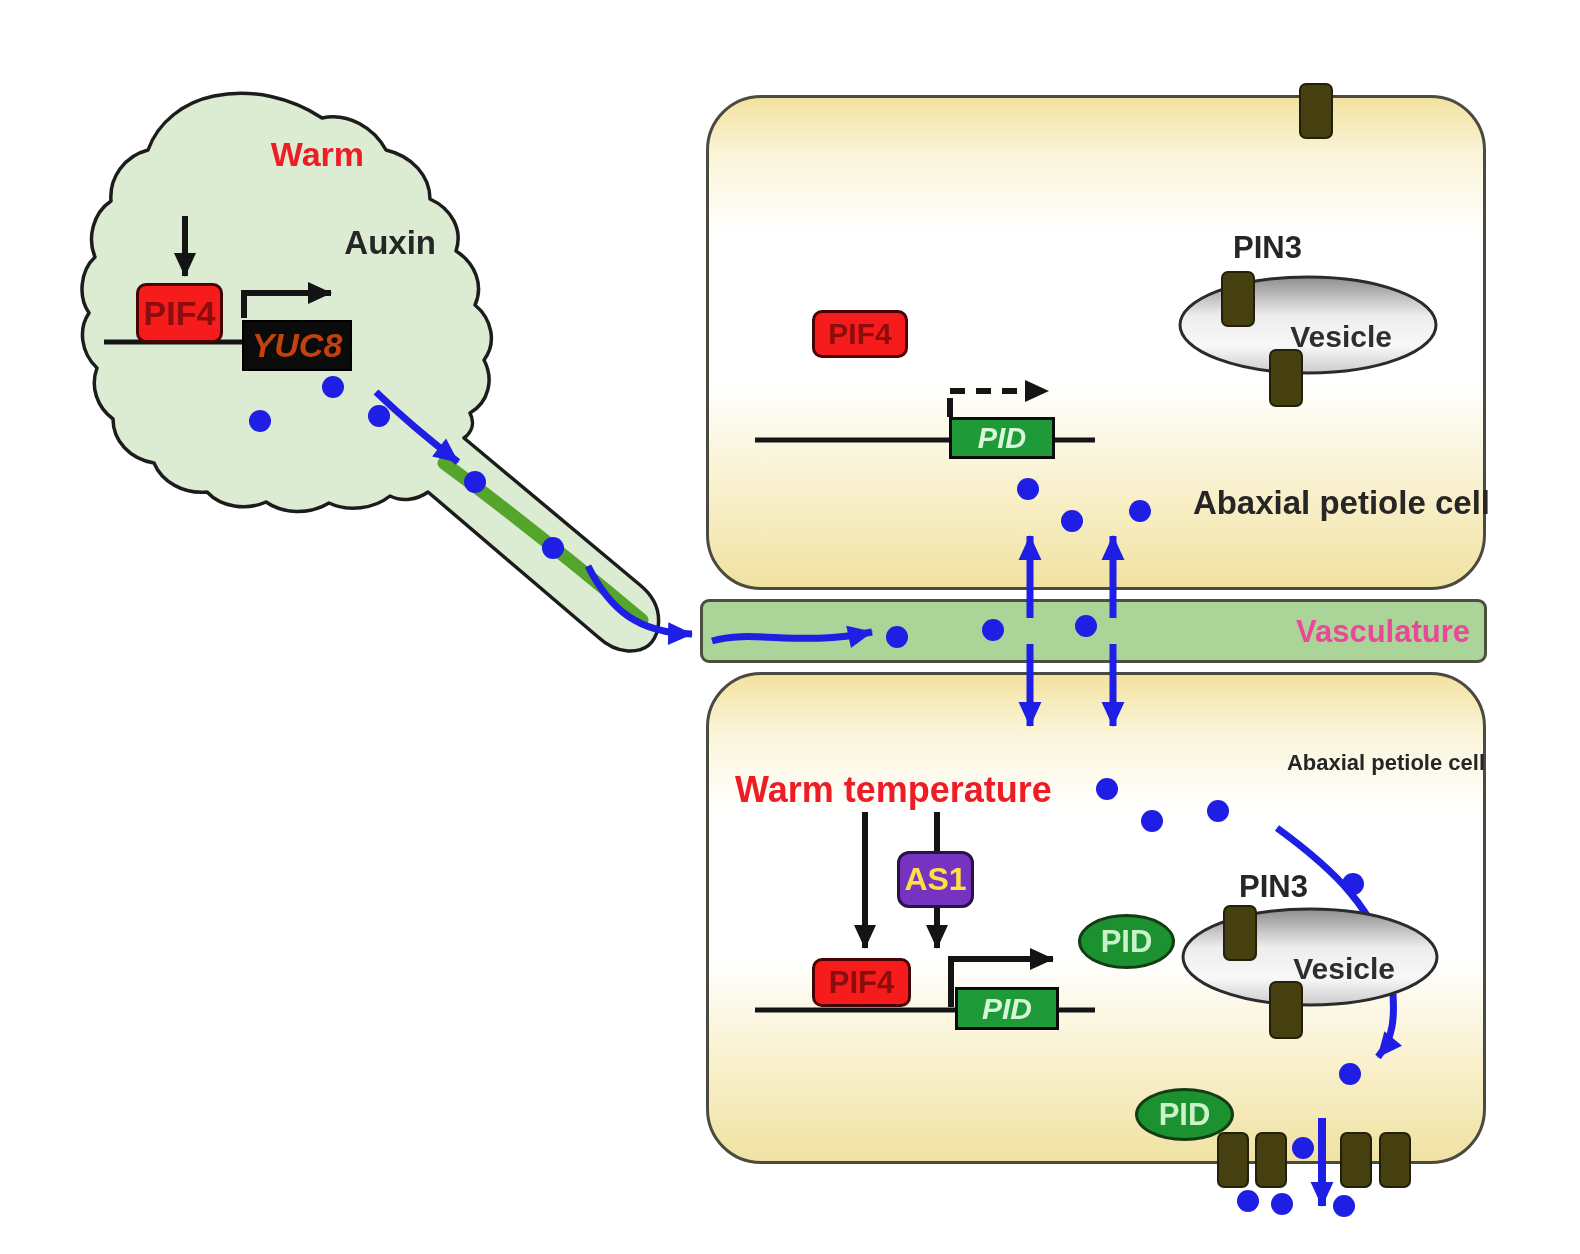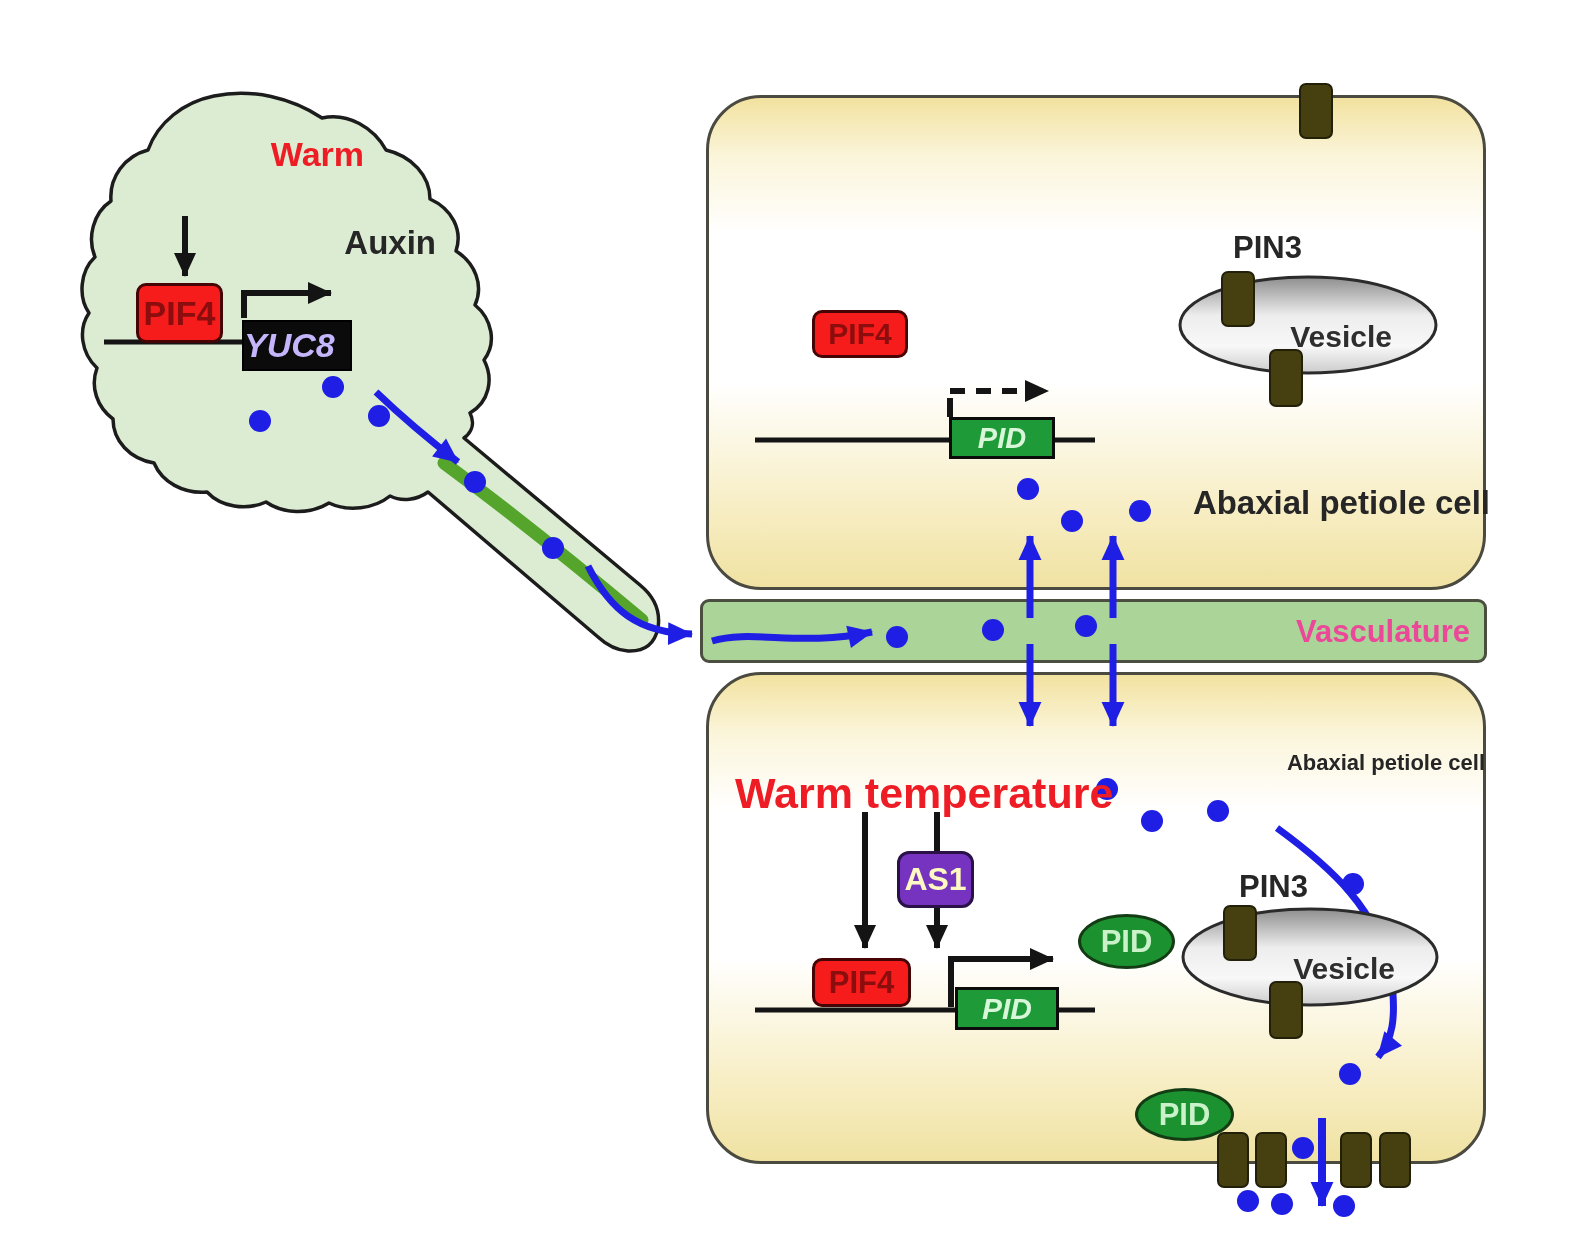--- a/index.html
+++ b/index.html
@@ -16,24 +16,24 @@
   .vascbar{
     background:#abd499;border:3px solid #4b4f40;border-radius:9px;
   }
   
   .lbl{color:#262626;text-align:right;white-space:nowrap;}
   .red{color:#ee1c24;}
   .greentxt{color:#ec4899;}
   
   .pif4box{background:#f61c1c;border:3px solid #470404;border-radius:10px;
     color:#8c0d0d;text-align:center;}
-  .yuc8box{background:#0b0b0b;border:2px solid #000;color:#c4b5fd;font-style:italic;}
+  .yuc8box{background:#0b0b0b;border:2px solid #000;color:#c2410c;font-style:italic;text-align:center;}
   .pidgene{background:#1e9a38;border:3px solid #0b0b0b;color:#d8f6d8;font-style:italic;text-align:center;}
   .pidprot{background:#1b9130;border:3px solid #143c14;border-radius:50%;color:#c9f2c9;text-align:center;}
-  .as1box{background:#7533bf;border:3px solid #2a1248;border-radius:12px;color:#fef9c3;text-align:center;}
+  .as1box{background:#7533bf;border:3px solid #2a1248;border-radius:12px;color:#fde047;text-align:center;}
   svg{position:absolute;left:0;top:0;}
 </style>
 </head>
 <body>
 
 <div id="fig">
 
   <div class="abs cell" style="left:706px;top:95px;width:780px;height:495px;"></div>
   <div class="abs vascbar" style="left:700px;top:599px;width:787px;height:64px;"></div>
   <div class="abs cell" style="left:706px;top:672px;width:780px;height:492px;"></div>
@@ -145,21 +145,21 @@
 
   <div class="abs pif4box" style="left:812px;top:310px;width:96px;height:48px;font-size:30px;line-height:42px;">PIF4</div>
   <div class="abs pidgene" style="left:949px;top:417px;width:106px;height:42px;font-size:29px;line-height:36px;">PID</div>
   <div class="abs lbl" style="left:1182px;top:230px;width:120px;font-size:31px;">PIN3</div>
   <div class="abs lbl" style="left:1262px;top:320px;width:130px;font-size:30px;color:#2e2e2e;">Vesicle</div>
   <div class="abs lbl" style="left:1165px;top:484px;width:325px;font-size:33px;">Abaxial petiole cell</div>
 
   <div class="abs lbl greentxt" style="left:1230px;top:614px;width:240px;font-size:31px;">Vasculature</div>
 
   <div class="abs lbl" style="left:1160px;top:750px;width:325px;font-size:22px;">Abaxial petiole cell</div>
-  <div class="abs lbl red" style="left:735px;top:769px;width:312px;font-size:43px;">Warm temperature</div>
+  <div class="abs lbl red" style="left:735px;top:769px;width:312px;font-size:36px;">Warm temperature</div>
   <div class="abs as1box" style="left:897px;top:851px;width:77px;height:57px;font-size:32px;line-height:51px;">AS1</div>
   <div class="abs pif4box" style="left:812px;top:958px;width:99px;height:49px;font-size:31px;line-height:43px;">PIF4</div>
   <div class="abs pidgene" style="left:955px;top:987px;width:104px;height:43px;font-size:30px;line-height:37px;">PID</div>
   <div class="abs pidprot" style="left:1078px;top:914px;width:97px;height:55px;font-size:31px;line-height:49px;">PID</div>
   <div class="abs lbl" style="left:1188px;top:869px;width:120px;font-size:31px;">PIN3</div>
   <div class="abs lbl" style="left:1265px;top:952px;width:130px;font-size:30px;color:#2e2e2e;">Vesicle</div>
   <div class="abs pidprot" style="left:1135px;top:1088px;width:99px;height:53px;font-size:31px;line-height:47px;">PID</div>
 
 </div>
 

